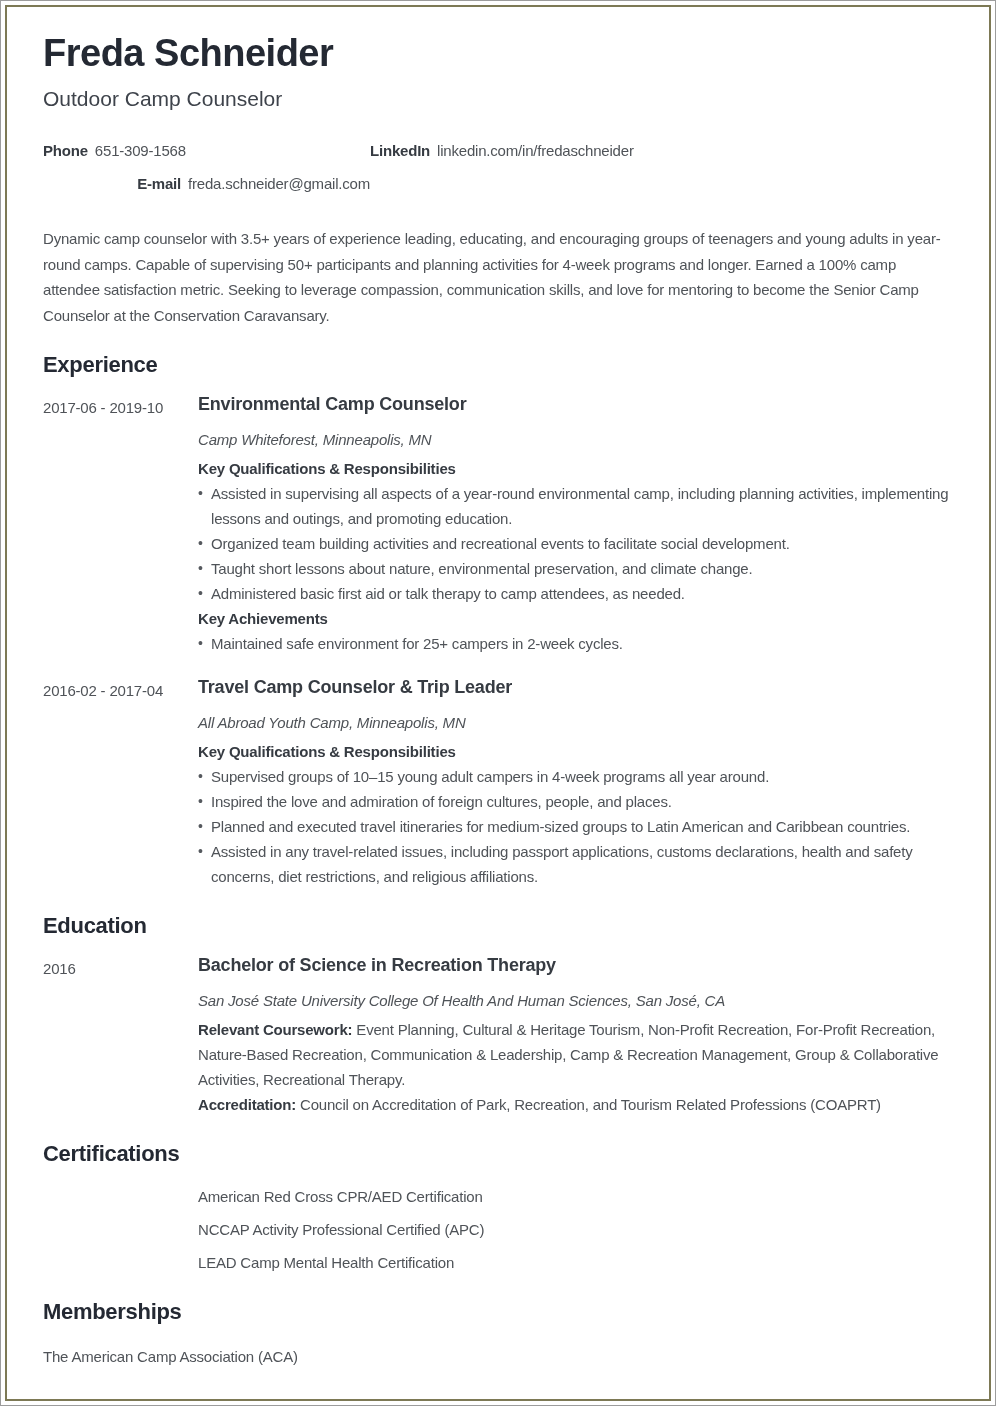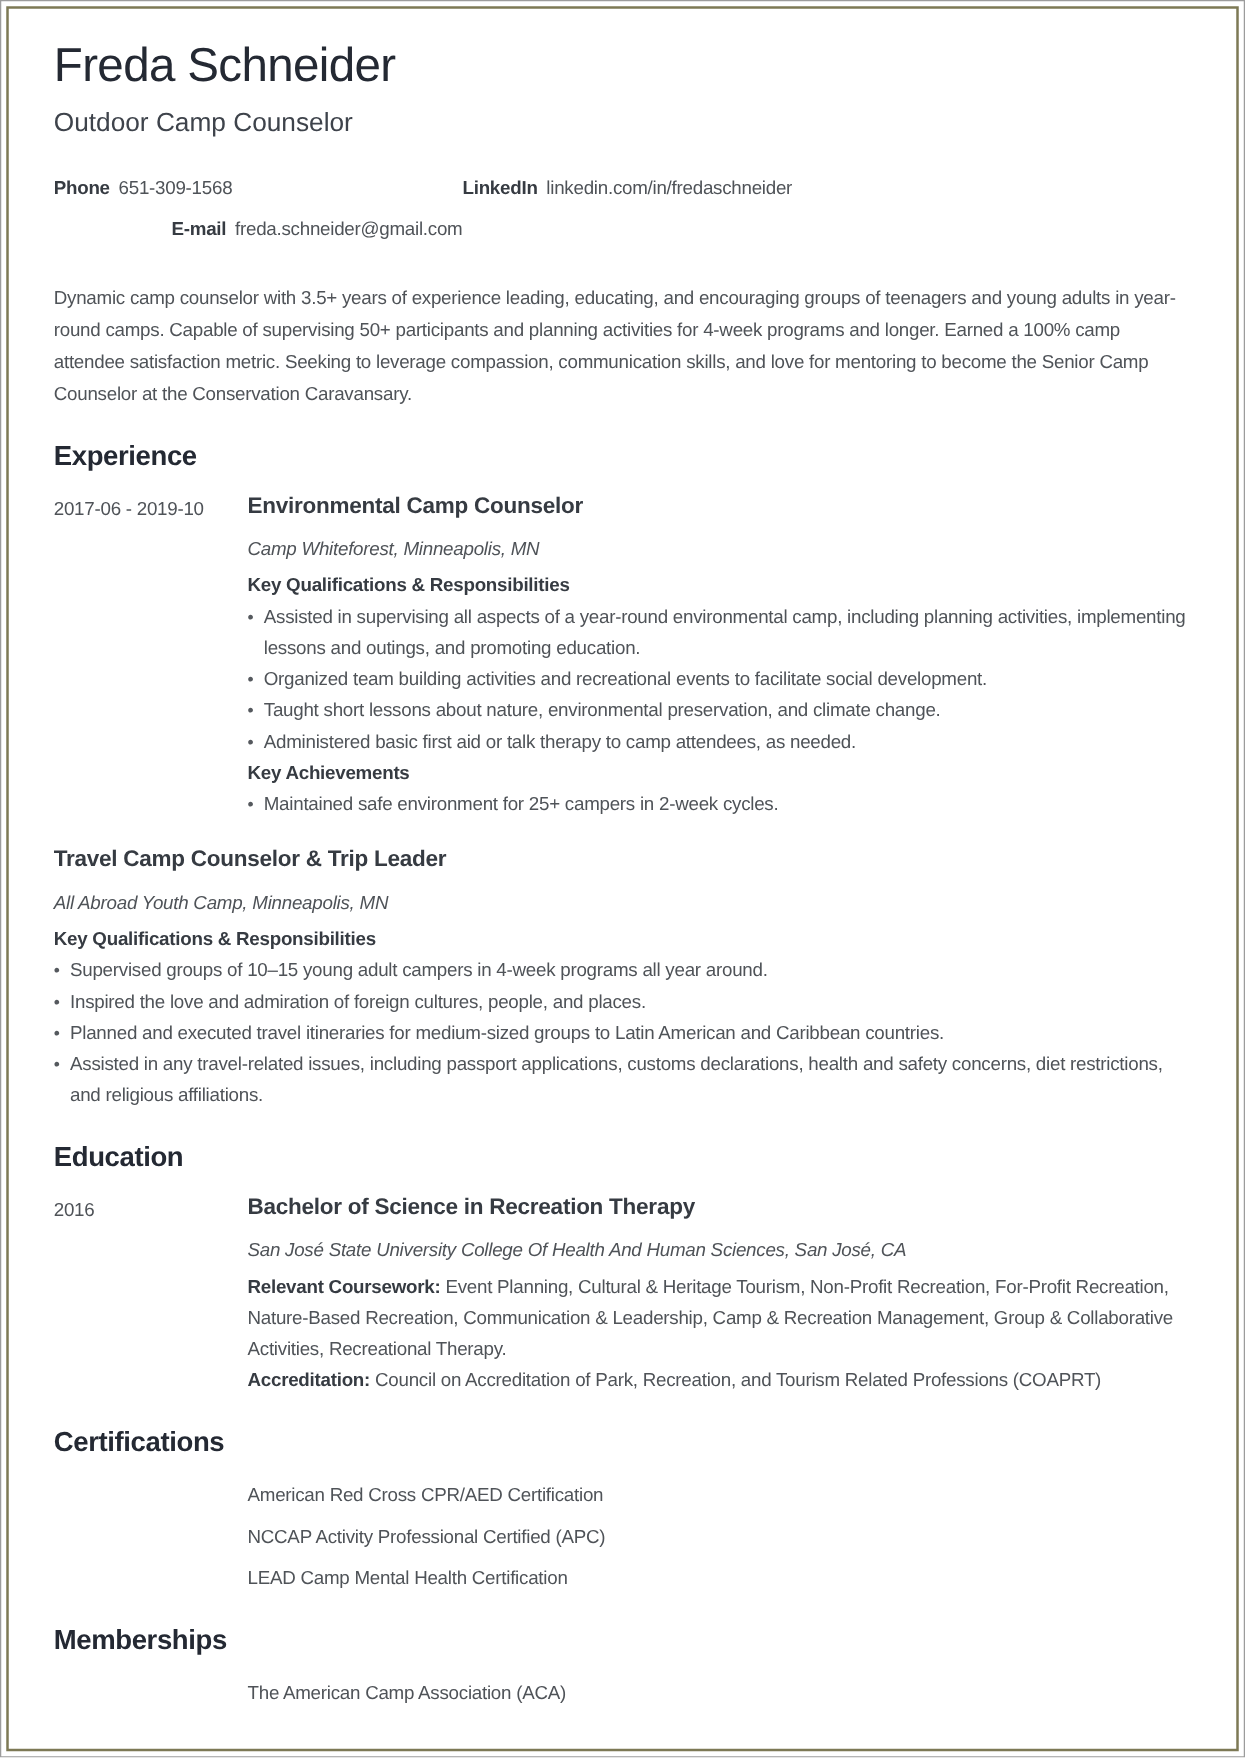--- a/index.html
+++ b/index.html
@@ -22,21 +22,21 @@
     width: 100%;
     height: 100%;
     border: 2px solid #7d7955;
     background: #ffffff;
     padding: 26px 36px 30px 36px;
     overflow: hidden;
   }
   
   .name {
     font-size: 38px;
-    font-weight: 400;
+    font-weight: 700;
     color: #242933;
     letter-spacing: -0.5px;
     line-height: 1.08;
     margin-bottom: 13px;
   }
   .subtitle {
     font-size: 21px;
     color: #3e434b;
     line-height: 1.1;
     margin-bottom: 30px;
@@ -59,21 +59,21 @@
   
   h2.section-heading {
     font-size: 22px;
     font-weight: 700;
     color: #242933;
     letter-spacing: -0.3px;
     margin-top: 24px;
     margin-bottom: 17px;
   }
   .entry { display: flex; margin-bottom: 22px; }
-  .entry:last-child { margin-bottom: 0; }
+  .entry:last-child { margin-bottom: 0; flex-direction: column; }
   .dates {
     width: 155px;
     flex: none;
     font-size: 15px;
     letter-spacing: -0.2px;
     color: #4f5358;
     padding-top: 2px;
     line-height: 22px;
   }
   .entry-body { flex: 1; min-width: 0; }
@@ -187,20 +187,21 @@
         <ul class="bullets">
           <li>
               <span class="blt">•</span>
               <span>Maintained safe environment for 25+ campers in 2-week cycles.</span>
             </li>
         </ul>
       </div>
     </div>
 
     <div class="entry">
+      <div class="dates">2016-02 - 2017-04</div>
       <div class="entry-body">
         <div class="entry-title">Travel Camp Counselor &amp; Trip Leader</div>
         <div class="company">All Abroad Youth Camp, Minneapolis, MN</div>
         <div class="subhead">Key Qualifications &amp; Responsibilities</div>
         <ul class="bullets">
           <li>
               <span class="blt">•</span>
               <span>Supervised groups of 10–15 young adult campers in 4-week programs all year around.</span>
             </li>
           <li>

